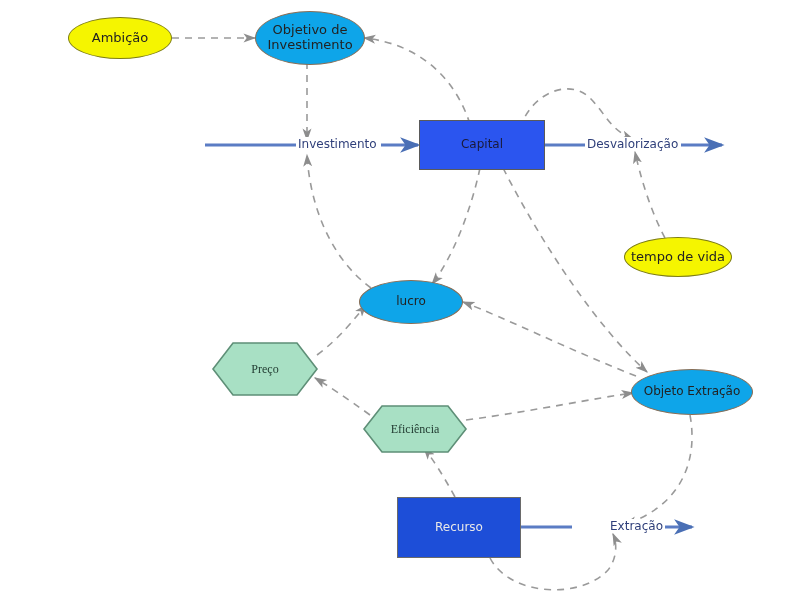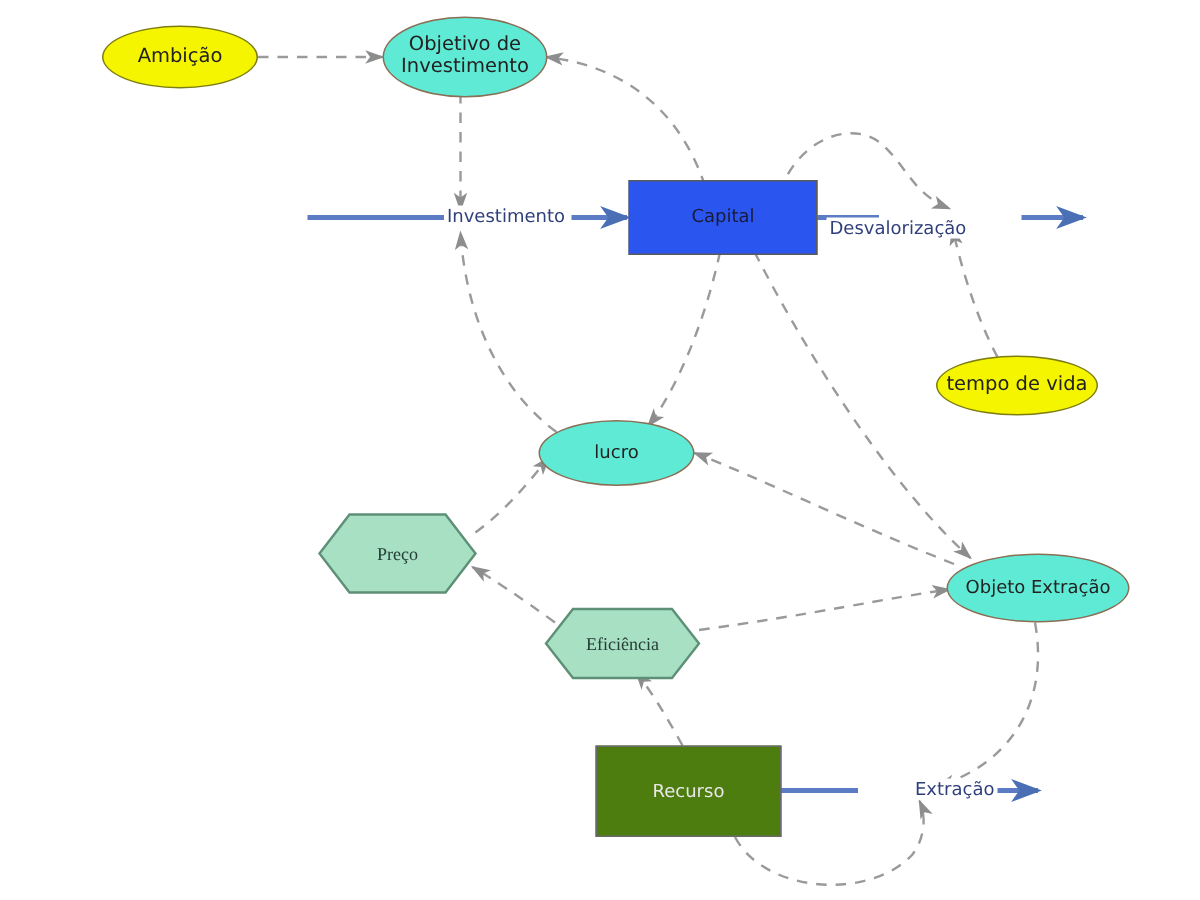--- a/index.html
+++ b/index.html
@@ -42,38 +42,38 @@
     padding: 0 4px;
     box-sizing: border-box;
     white-space: pre-line;
   }
   
   .ellipse {
     border-radius: 50%;
     border: 1.4px solid #7a6a55;
   }
   .ellipse.peach {
-    background: #5eead4;
+    background: #0ea5e9;
     border-color: #8a6e55;
   }
   .ellipse.yellow {
     background: #f5f500;
     border-color: #7d7d13;
   }
   
   .stock {
     border: 1.6px solid #5a5a5a;
   }
   .stock.capital {
     background: #2b55ef;
     color: #1a1a3a;
     text-align: center;
   }
   .stock.recurso {
-    background: #4d7c0f;
+    background: #1d4ed8;
     color: #e8e8e8;
     border-color: #6a6a6a;
   }
   
   .hexwrap {
     position: absolute;
   }
   .hexwrap svg {
     display: block;
   }
@@ -201,21 +201,21 @@
   </div>
 
   <div class="node stock recurso fs12" style="left:397px; top:497px; width:124px; height:61px;">
     <span class="node-label">Recurso</span>
   </div>
 
   <div class="flow-label fs12" style="left:296px; top:137px;">
     <span>Investimento</span>
   </div>
 
-  <div class="flow-label fs12" style="left:551px; top:137px;margin-top:8px;">
+  <div class="flow-label fs12" style="left:585px; top:137px;">
     <span>Desvalorização</span>
   </div>
 
   <div class="flow-label fs12" style="left:572px; top:519px;margin-left:36px;">
     <span>Extração</span>
   </div>
 
 </div>
 
 </body></html>

